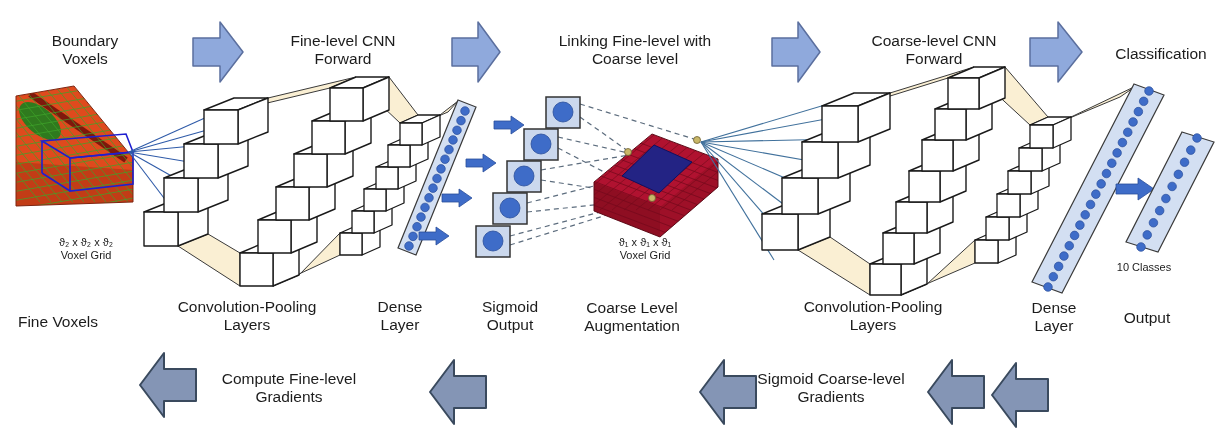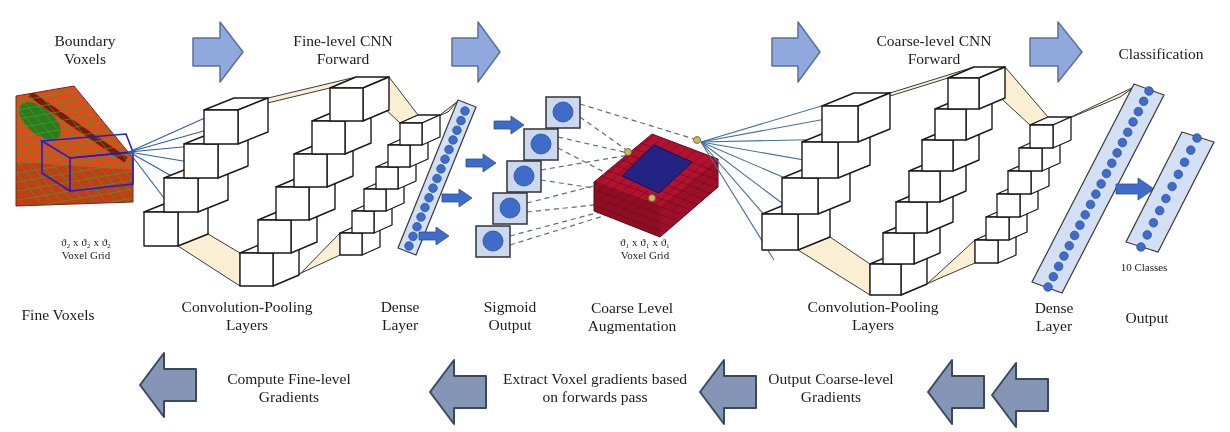--- a/index.html
+++ b/index.html
@@ -1,17 +1,17 @@
 <!DOCTYPE html>
 <html><head>
 <meta charset="utf-8">
 <style>
   html,body{margin:0;padding:0;background:#fff;}
   #stage{position:relative;width:1230px;height:432px;background:#fff;overflow:hidden;
-         font-family:Liberation Serif, serif;}
+         font-family:Liberation Sans, sans-serif;}
   #art{position:absolute;left:0;top:0;}
   .lbl{position:absolute;transform:translate(-50%,-50%);white-space:pre-line;text-align:center;
        font-size:15.5px;line-height:1.18;color:#1c1c1c;z-index:5;}
   .lbl.sm{font-size:11px;}
 </style>
 </head>
 <body>
 
 <div id="stage">
 
@@ -319,45 +319,45 @@
     <polygon points="700,392 724,360 724,376 756,376 756,408 724,408 724,424"></polygon>
     <polygon points="928,392 952,360 952,376 984,376 984,408 952,408 952,424"></polygon>
     <polygon points="992,395 1016,363 1016,379 1048,379 1048,411 1016,411 1016,427"></polygon>
   </g>
 </svg>
 
 <div class="lbl" style="left:85px;top:50px">Boundary
 Voxels</div>
 <div class="lbl" style="left:343px;top:50px">Fine-level CNN
 Forward</div>
+<div class="lbl" style="left:635px;top:50px">Linking Fine-level with
+Coarse level</div>
 <div class="lbl" style="left:934px;top:50px">Coarse-level CNN
 Forward</div>
 <div class="lbl" style="left:1161px;top:54px">Classification</div>
 
 <div class="lbl sm" style="left:86px;top:249px">ϑ₂ x ϑ₂ x ϑ₂
 Voxel Grid</div>
 <div class="lbl sm" style="left:645px;top:249px">ϑ₁ x ϑ₁ x ϑ₁
 Voxel Grid</div>
 <div class="lbl sm" style="left:1144px;top:267px">10 Classes</div>
 
-<div class="lbl" style="left:58px;top:315px">Fine Voxels</div>
+<div class="lbl" style="left:58px;top:322px">Fine Voxels</div>
 <div class="lbl" style="left:247px;top:316px">Convolution-Pooling
 Layers</div>
 <div class="lbl" style="left:400px;top:316px">Dense
 Layer</div>
 <div class="lbl" style="left:510px;top:316px">Sigmoid
 Output</div>
 <div class="lbl" style="left:632px;top:317px">Coarse Level
 Augmentation</div>
 <div class="lbl" style="left:873px;top:316px">Convolution-Pooling
 Layers</div>
 <div class="lbl" style="left:1054px;top:317px">Dense
 Layer</div>
 <div class="lbl" style="left:1147px;top:318px">Output</div>
 
 <div class="lbl" style="left:289px;top:388px">Compute Fine-level
 Gradients</div>
-<div class="lbl" style="left:595px;top:388px">Extract Voxel gradients based
-on forwards pass</div>
-<div class="lbl" style="left:831px;top:388px">Output Coarse-level
+<div class="lbl" style="left:831px;top:388px">Sigmoid Coarse-level
 Gradients</div>
 
 </div>
 
 </body></html>

